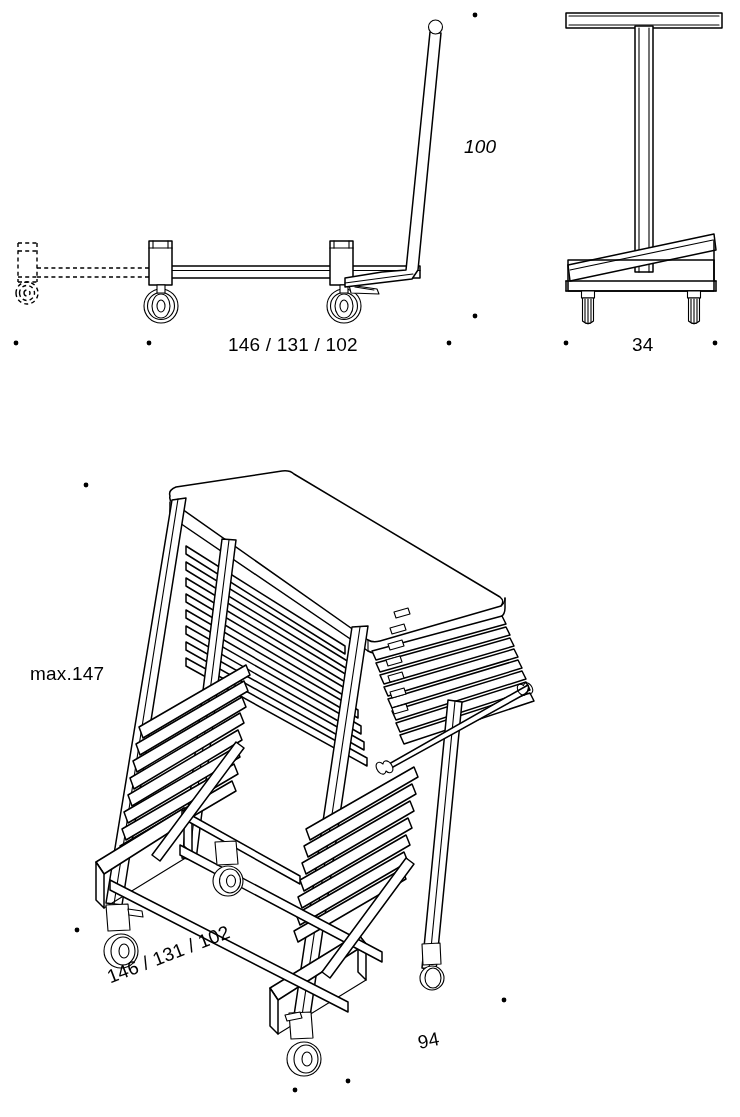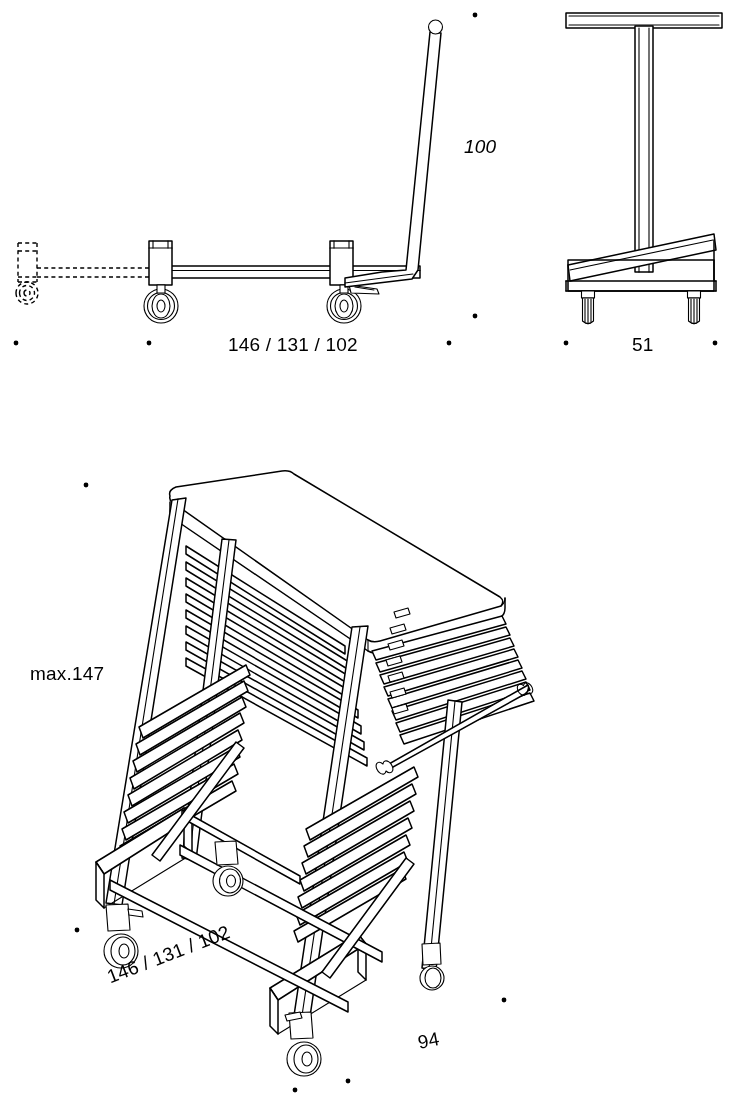--- a/index.html
+++ b/index.html
@@ -322,21 +322,21 @@
       <circle class="dot" cx="295" cy="1090" r="2.4"></circle>
       <circle class="dot" cx="348" cy="1081" r="2.4"></circle>
     </g>
 
   </svg>
 
   <div class="dim-label" id="label-length-side">146 / 131 / 102</div>
 
   <div class="dim-label" id="label-height-handle">100</div>
 
-  <div class="dim-label" id="label-width-front">51</div>
+  <div class="dim-label" id="label-width-front">34</div>
 
   <div class="dim-label" id="label-height-max">max.147</div>
 
   <div class="dim-label" id="label-length-iso">146 / 131 / 102</div>
 
   <div class="dim-label" id="label-depth-iso">94</div>
 
 </div>
 
 </body></html>

